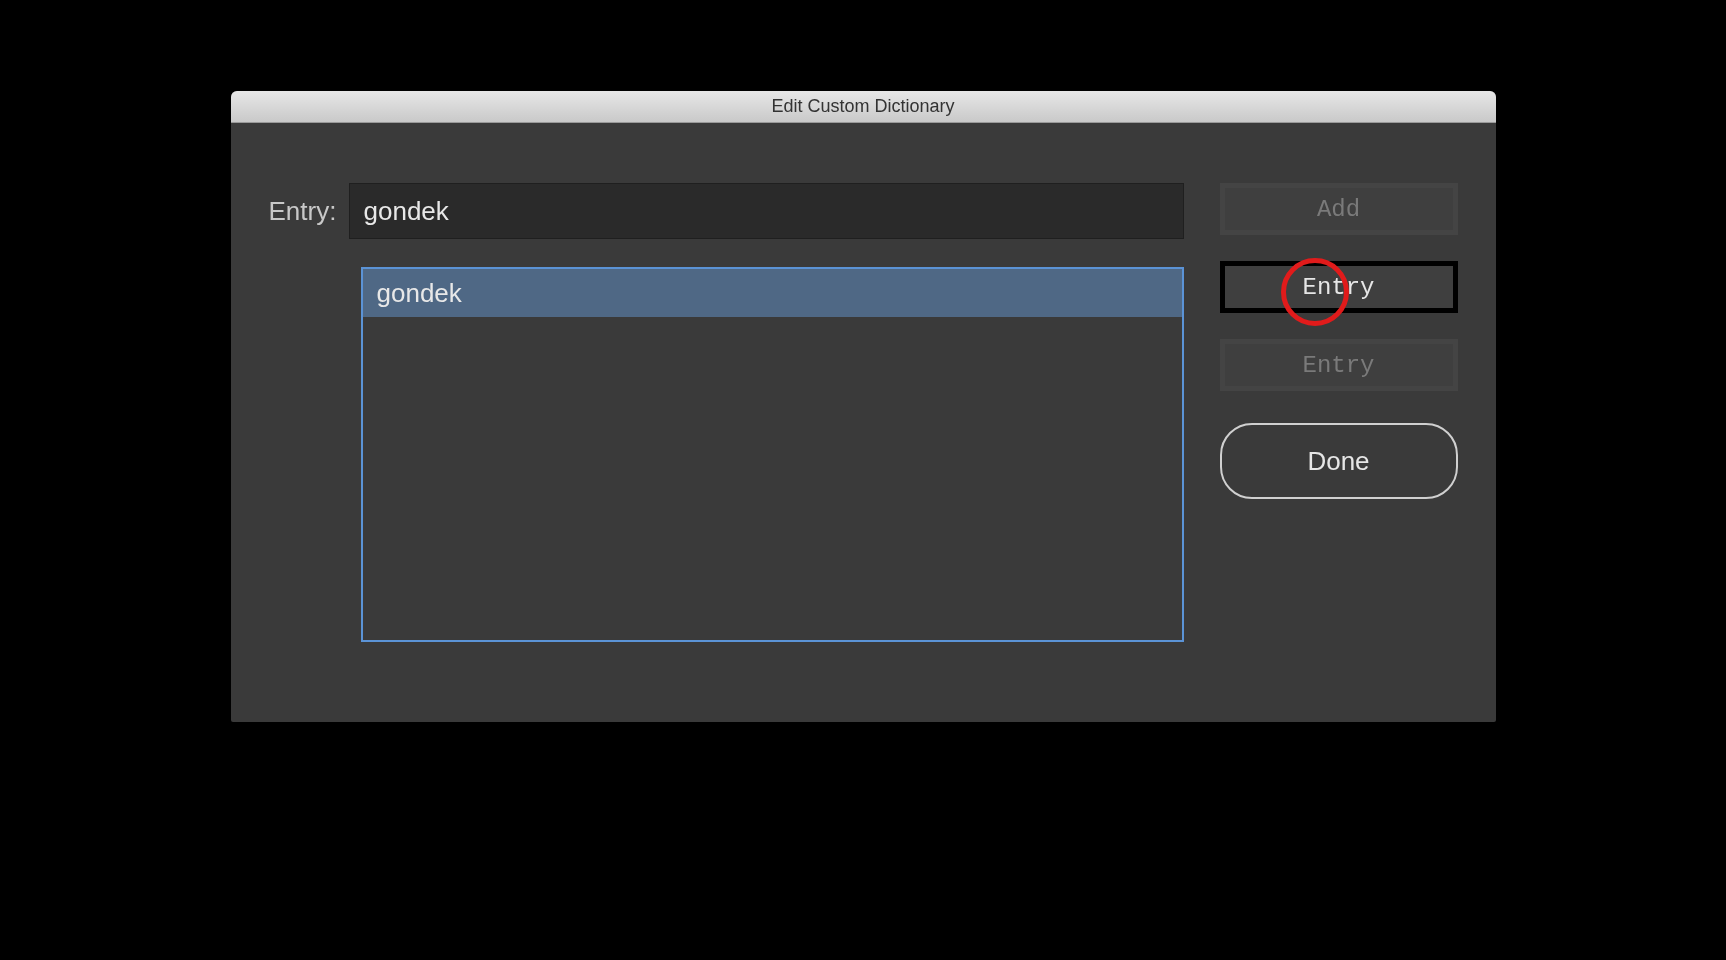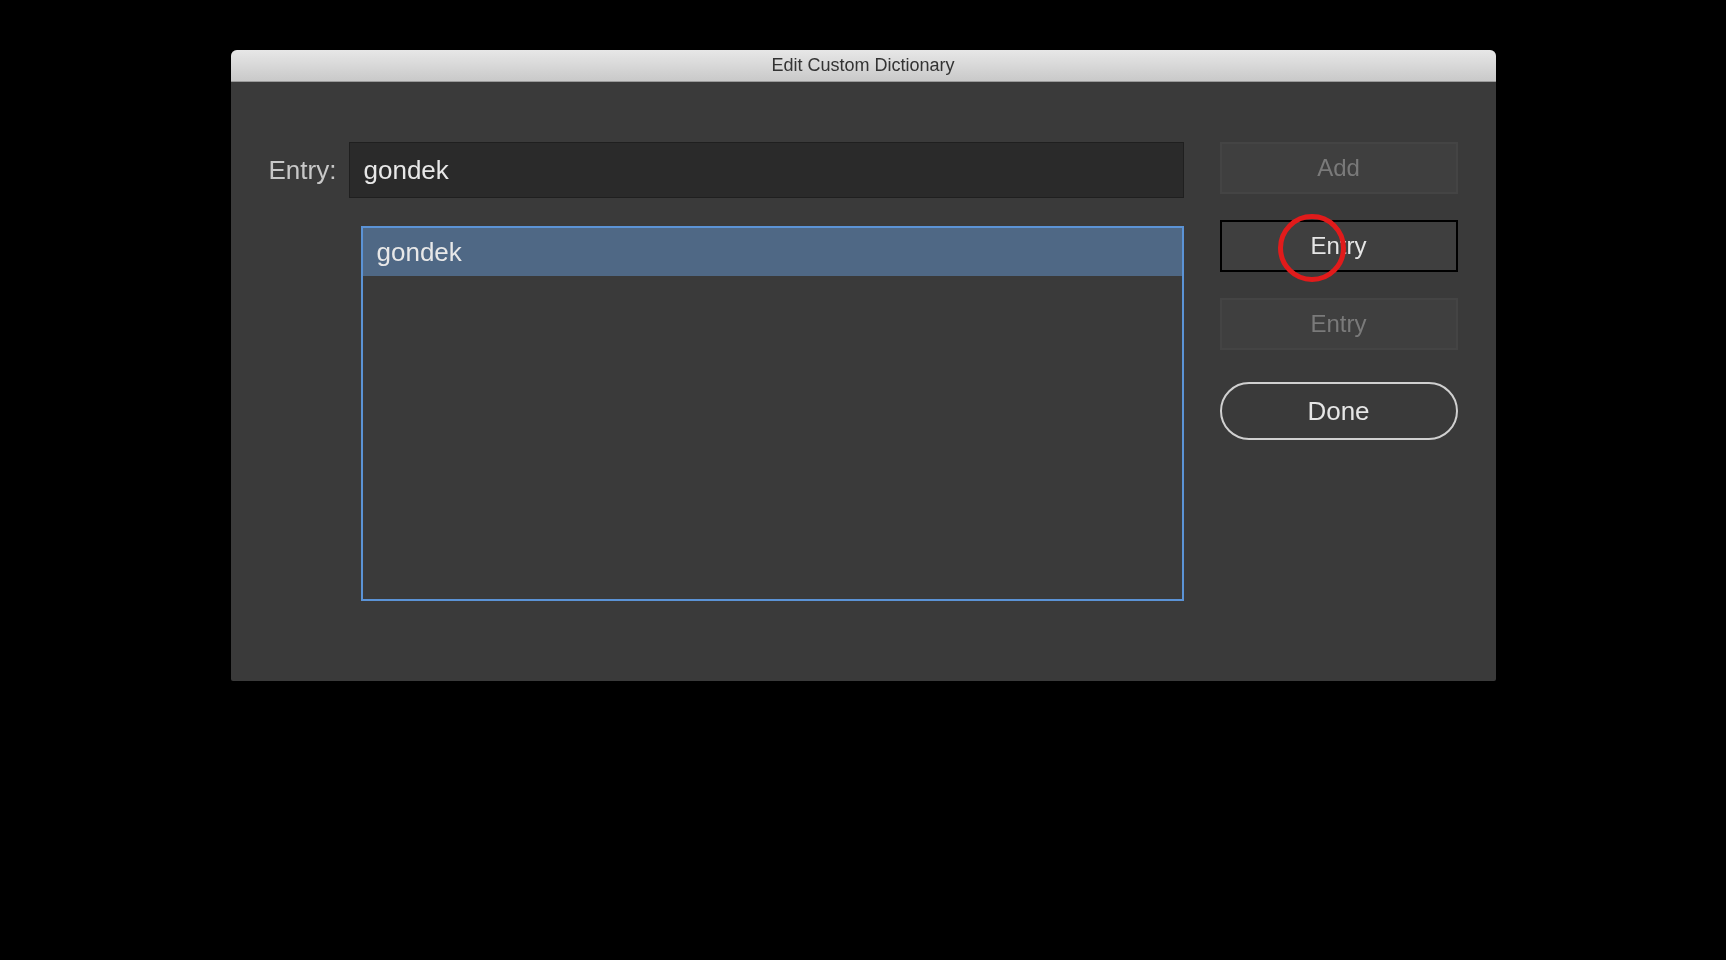--- a/index.html
+++ b/index.html
@@ -17,20 +17,21 @@
       justify-content: center;
       padding-top: 50px;
     }
     .window {
       width: 1265px;
       background: #3a3a3a;
       border-radius: 6px 6px 2px 2px;
       box-shadow: 0 10px 30px rgba(0,0,0,0.5);
       overflow: visible;
       position: relative;
+      margin-top: 41px;
     }
     .titlebar {
       height: 32px;
       background: linear-gradient(to bottom, #e7e7e7, #c9c9c9);
       border-bottom: 1px solid #9a9a9a;
       display: flex;
       align-items: center;
       justify-content: center;
       border-radius: 6px 6px 0 0;
     }
@@ -93,39 +94,39 @@
       background: #4f6885;
     }
     .right-col {
       width: 238px;
       display: flex;
       flex-direction: column;
       gap: 26px;
     }
     .btn {
       height: 52px;
-      border: 2px solid #000000;
+      border: 5px solid #000000;
       background: #3f3f3f;
       color: #e6e6e6;
       font-size: 24px;
       font-weight: 300;
       cursor: pointer;
       display: flex;
       align-items: center;
       justify-content: center;
-      font-family: Liberation Sans, sans-serif;
+      font-family: Liberation Mono, monospace;
       position: relative;
     }
     .btn.disabled {
       color: #7a7a7a;
       border-color: #444;
       cursor: default;
     }
     .btn-done {
-      height: 58px;
+      height: 76px;
       border: 2px solid #d0d0d0;
       background: transparent;
       color: #e6e6e6;
       font-size: 26px;
       font-weight: 300;
       border-radius: 32px;
       cursor: pointer;
       display: flex;
       align-items: center;
       justify-content: center;

